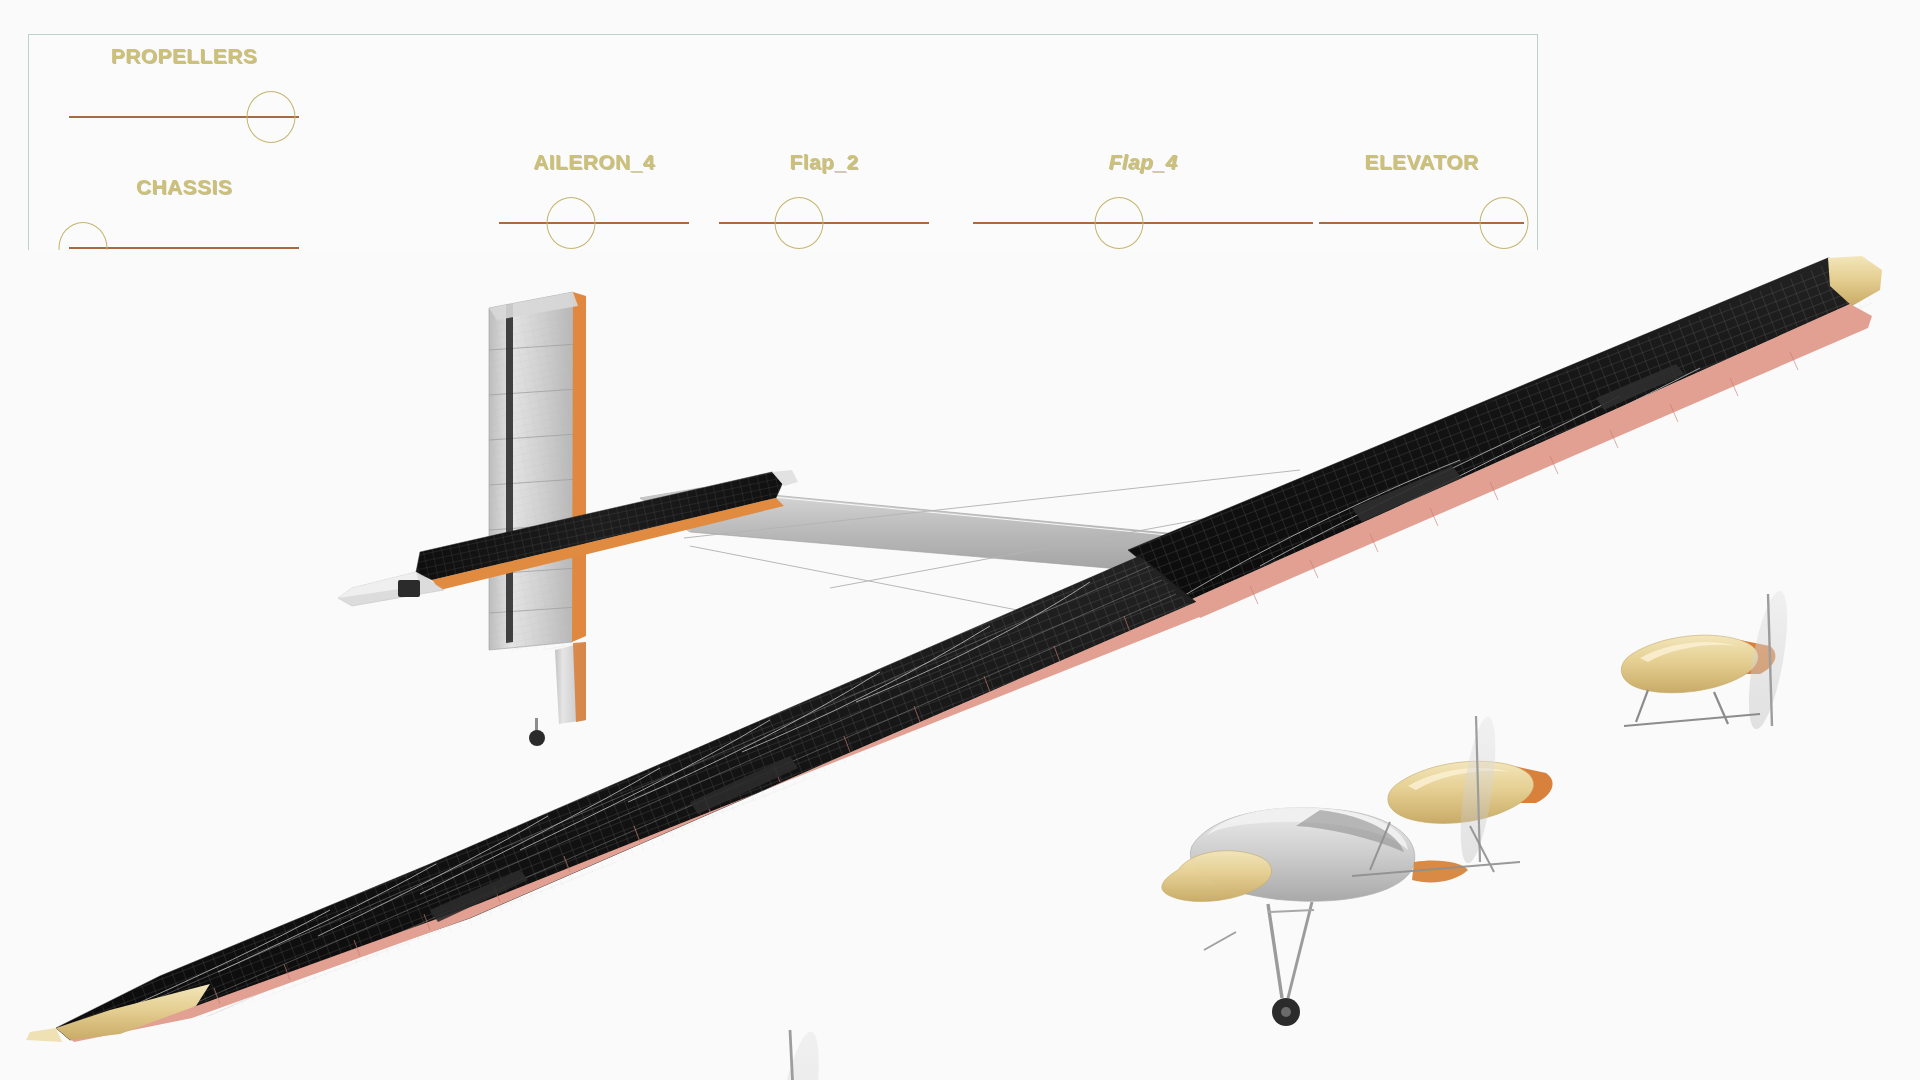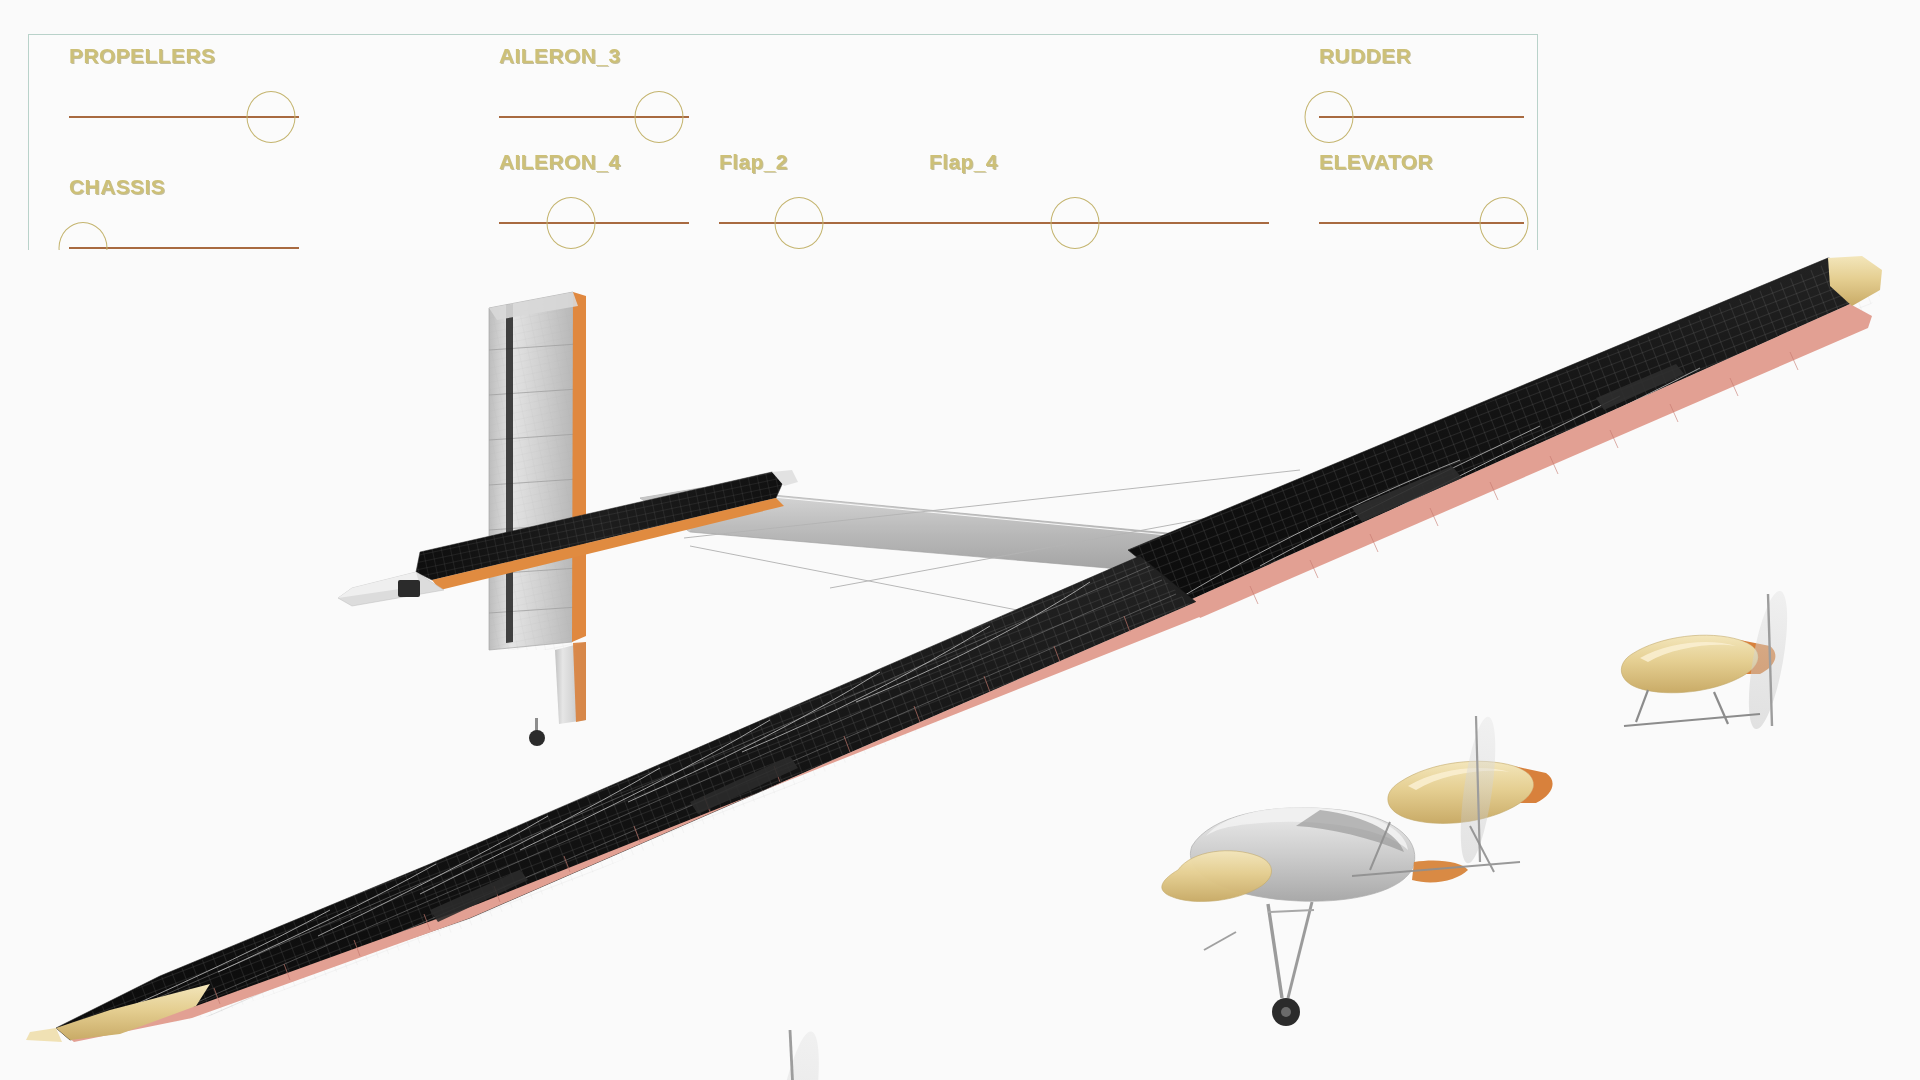--- a/index.html
+++ b/index.html
@@ -27,20 +27,21 @@
   .ctl-row.row1{ top:6px; }
   .ctl-row.row2{ top:112px; }
 
   .ctl{
     position:absolute;
     height:108px;
   }
   .ctl-label{
     position:absolute;
     top:0; left:0; width:100%;
+    text-align:center;
     font-size:21px;
     font-weight:bold;
     letter-spacing:.4px;
     color:#cdc077;
     text-shadow:1px 1px 0 rgba(150,140,80,.55);
     white-space:nowrap;
     line-height:30px;
   }
   .ctl-track-wrap{
     position:absolute;
@@ -77,34 +78,20 @@
 
 <div id="control-panel">
   <div class="ctl-row row1">
       <div class="ctl" style="left: 40px; width: 230px;">
         <div class="ctl-label">PROPELLERS</div>
         <div class="ctl-track-wrap">
           <div class="ctl-track"></div>
           <div class="ctl-handle" style="left: 88%;"></div>
         </div>
       </div>
-      <div class="ctl" style="left: 470px; width: 190px;">
-        <div class="ctl-label">AILERON_3</div>
-        <div class="ctl-track-wrap">
-          <div class="ctl-track"></div>
-          <div class="ctl-handle" style="left: 84%;"></div>
-        </div>
-      </div>
-      <div class="ctl" style="left: 1290px; width: 205px;">
-        <div class="ctl-label">RUDDER</div>
-        <div class="ctl-track-wrap">
-          <div class="ctl-track"></div>
-          <div class="ctl-handle" style="left: 5%;"></div>
-        </div>
-      </div>
     </div>
   <div class="ctl-row row2">
       <div class="ctl" style="left: 40px; width: 230px; margin-top: 25px;">
         <div class="ctl-label">CHASSIS</div>
         <div class="ctl-track-wrap">
           <div class="ctl-track"></div>
           <div class="ctl-handle" style="left: 6%;"></div>
         </div>
       </div>
       <div class="ctl" style="left: 470px; width: 190px;">
@@ -114,21 +101,21 @@
           <div class="ctl-handle" style="left: 38%;"></div>
         </div>
       </div>
       <div class="ctl" style="left: 690px; width: 210px;">
         <div class="ctl-label">Flap_2</div>
         <div class="ctl-track-wrap">
           <div class="ctl-track"></div>
           <div class="ctl-handle" style="left: 38%;"></div>
         </div>
       </div>
-      <div class="ctl" style="left: 900px; width: 340px;">
+      <div class="ctl" style="left: 944px; width: 340px; font-style: italic;">
         <div class="ctl-label">Flap_4</div>
         <div class="ctl-track-wrap">
           <div class="ctl-track"></div>
           <div class="ctl-handle" style="left: 43%;"></div>
         </div>
       </div>
       <div class="ctl" style="left: 1290px; width: 205px;">
         <div class="ctl-label">ELEVATOR</div>
         <div class="ctl-track-wrap">
           <div class="ctl-track"></div>

